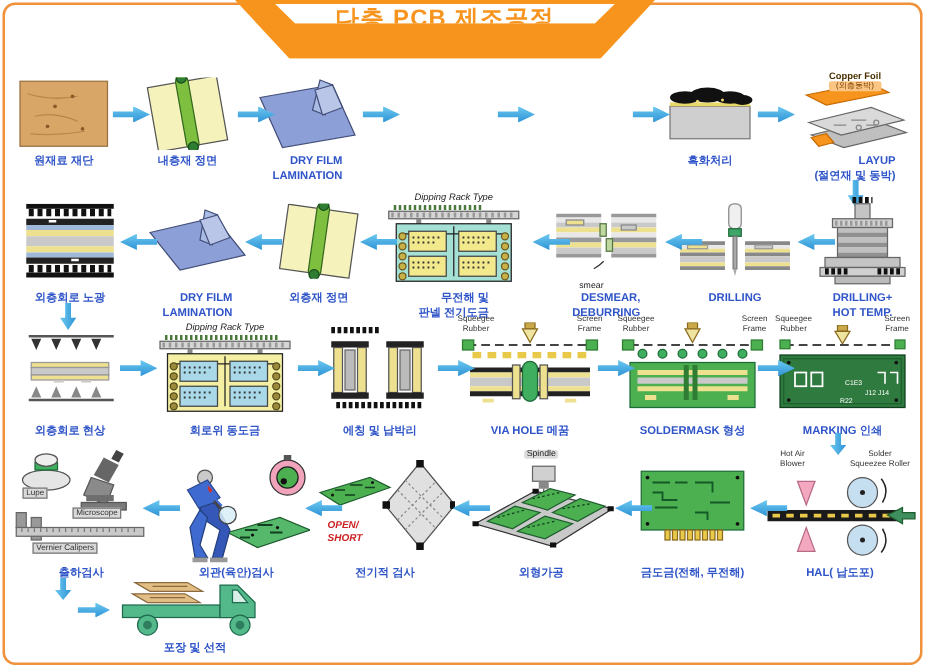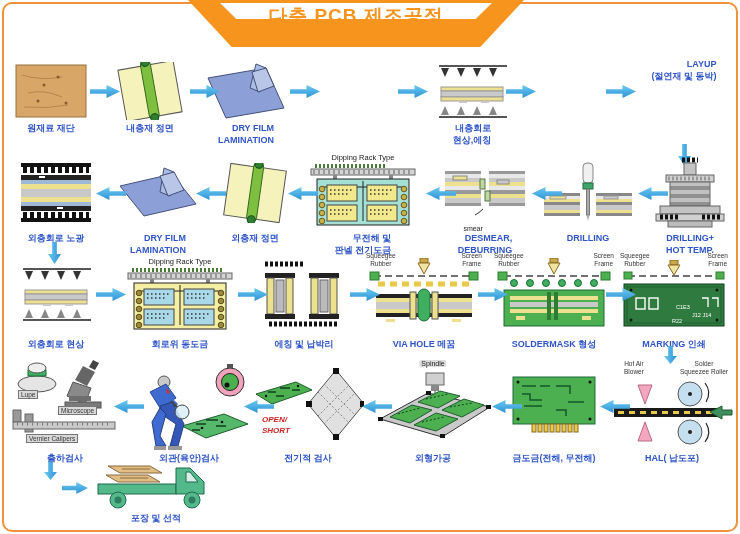--- a/index.html
+++ b/index.html
@@ -12,21 +12,21 @@
           clip-path:polygon(0 0,100% 0,87% 100%,13% 100%);text-align:center;}
   .banner-inner{margin:3px auto 0;width:272px;height:16px;background:#fff;
           clip-path:polygon(0 0,100% 0,94% 100%,6% 100%);}
   .banner-title{font-size:19px;font-weight:bold;color:#F7941E;line-height:25px;letter-spacing:1px;}
   .banner-url{font-size:9.5px;color:#fff;margin-top:1px;}
   
   .step{position:absolute;display:flex;flex-direction:column;align-items:center;}
   .icon-box{position:relative;display:flex;flex-direction:column;align-items:center;justify-content:center;width:100%;}
   .r1 .icon-box{height:58px}.r2 .icon-box{height:74px}.r3 .icon-box{height:84px}.r4 .icon-box{height:90px}
   .lbl{font-size:9px;font-weight:bold;color:#2F55C8;text-align:right;line-height:1.3;white-space:nowrap;margin-top:3px;}
-  .ann-it{font-size:7.5px;color:#222;margin-bottom:1px;white-space:nowrap;}
+  .ann-it{font-style:italic;font-size:7.5px;color:#222;margin-bottom:1px;white-space:nowrap;}
   .sq-left{position:absolute;top:0;left:0;text-align:center;font-size:6.5px;color:#333;line-height:1.2;}
   .sq-right{position:absolute;top:0;right:0;text-align:center;font-size:6.5px;color:#333;line-height:1.2;}
   .foil-note{position:absolute;top:0;left:50%;transform:translateX(-50%);text-align:center;line-height:1.2;}
   .foil-note .t1{font-size:7.5px;color:#4a3000;font-weight:bold;white-space:nowrap;}
   .foil-note .t2{font-size:6.5px;color:#7a3e00;background:#FBC583;border-radius:2px;padding:0 2px;white-space:nowrap;}
   .smear-note{position:absolute;bottom:-2px;left:26%;font-size:7px;color:#222;}
   .openshort{position:absolute;left:10px;bottom:14px;font-size:8px;font-weight:bold;color:#C22;line-height:1.3;font-style:italic;}
   .spindle{position:absolute;top:0;left:50%;transform:translateX(-50%);font-size:7px;color:#222;background:#DCDCDC;padding:0 2px;border-radius:2px;}
   .toolbox{position:absolute;font-size:6.5px;color:#333;background:#D9D9D9;border:1px solid #777;padding:0 2px;white-space:nowrap;}
   .marks{position:absolute;color:#fff;font-size:5.5px;line-height:1;}
@@ -83,39 +83,53 @@
         <svg width="92" height="58">
       <polygon points="8,16 66,6 84,46 26,56" fill="#8C9FD6" stroke="#44507A"></polygon>
       <polygon points="56,2 66,6 60,30 50,26" fill="#A9BCE4" stroke="#44507A"></polygon>
       <polygon points="52,10 66,6 74,24 58,30" fill="#B9C6E8" stroke="#44507A"></polygon>
     </svg>
       </div>
     <div class="lbl"><span>DRY FILM</span><br><span>LAMINATION</span></div>
   </div>
 
 
-  <div class="step r1" style="left:428px;top:62px;width:88px">
-    <div class="icon-box">
-        <svg width="86" height="56">
-      <line x1="10" y1="3" x2="78" y2="3" stroke="#555" stroke-width="2"></line>
-      <path d="M12 5l4 9 4-9z M28 5l4 9 4-9z M44 5l4 9 4-9z M60 5l4 9 4-9z" fill="#333"></path>
-      <rect x="12" y="24" width="62" height="4" fill="#EDE08F" stroke="#999"></rect>
-      <rect x="12" y="28" width="62" height="6" fill="#C9C9C9" stroke="#999"></rect>
-      <rect x="12" y="34" width="62" height="4" fill="#EDE08F" stroke="#999"></rect>
-      <rect x="30" y="38" width="8" height="2" fill="#C9C9C9"></rect>
-          <rect x="52" y="38" width="8" height="2" fill="#C9C9C9"></rect>
-      <path d="M12 52l4-9 4 9z M28 52l4-9 4 9z M44 52l4-9 4 9z M60 52l4-9 4 9z" fill="#888"></path>
-      <line x1="10" y1="54" x2="78" y2="54" stroke="#555" stroke-width="2"></line>
-    </svg>
-      </div>
-    <div class="lbl"><span>내층회로</span><br><span>현상,에칭</span></div>
-  </div>
-
+
+  <div class="step r1" style="left:524px;top:62px;width:88px">
+    <div class="icon-box">
+        <svg width="80" height="50">
+      <rect x="8" y="19" width="64" height="26" fill="#CFCFCF" stroke="#777"></rect>
+      <rect x="8" y="16" width="64" height="3" fill="#E8D86A"></rect>
+      <ellipse cx="20" cy="12" rx="12" ry="5" fill="#111"></ellipse>
+          <ellipse cx="38" cy="10" rx="14" ry="6" fill="#111"></ellipse>
+      <ellipse cx="56" cy="12" rx="12" ry="5" fill="#111"></ellipse>
+          <ellipse cx="66" cy="14" rx="8" ry="4" fill="#111"></ellipse>
+      <circle cx="30" cy="15" r="1.2" fill="#E8D86A"></circle>
+          <circle cx="50" cy="14" r="1.2" fill="#E8D86A"></circle>
+    </svg>
+      </div>
+    <div class="lbl">흑화처리</div>
+  </div>
 
   <div class="step r1" style="left:634px;top:56px;width:100px">
+    <div class="icon-box" style="height:64px">
+      <svg width="94" height="64">
+        <polygon points="12,52 62,40 88,50 38,62" fill="#BFBFBF" stroke="#666"></polygon>
+        <polygon points="10,42 60,30 86,40 36,52" fill="#D9D9D9" stroke="#666"></polygon>
+        <path d="M30 44 h10 M44 40 h12 M56 44 h8" stroke="#888" fill="none"></path>
+        <circle cx="50" cy="46" r="2" fill="none" stroke="#888"></circle>
+          <circle cx="64" cy="42" r="2" fill="none" stroke="#888"></circle>
+        <polygon points="8,20 58,10 74,18 24,28" fill="#F7941E" stroke="#C96A00"></polygon>
+        <polygon points="12,54 24,51 30,58 18,61" fill="#F7941E" stroke="#C96A00"></polygon>
+      </svg>
+      <div class="foil-note">
+        <div class="t1">Copper Foil</div>
+        <div class="t2">(외층동박)</div>
+      </div>
+    </div>
     <div class="lbl"><span>LAYUP</span><br><span>(절연재 및 동박)</span></div>
   </div>
 
   <div class="ar" style="left:90px;top:85px"></div>
   <div class="ar" style="left:190px;top:85px"></div>
   <div class="ar" style="left:290px;top:85px"></div>
   <div class="ar" style="left:398px;top:85px"></div>
   <div class="ar" style="left:506px;top:85px"></div>
   <div class="ar" style="left:606px;top:85px"></div>
   <div class="ar-down" style="left:678px;top:144px"></div>

